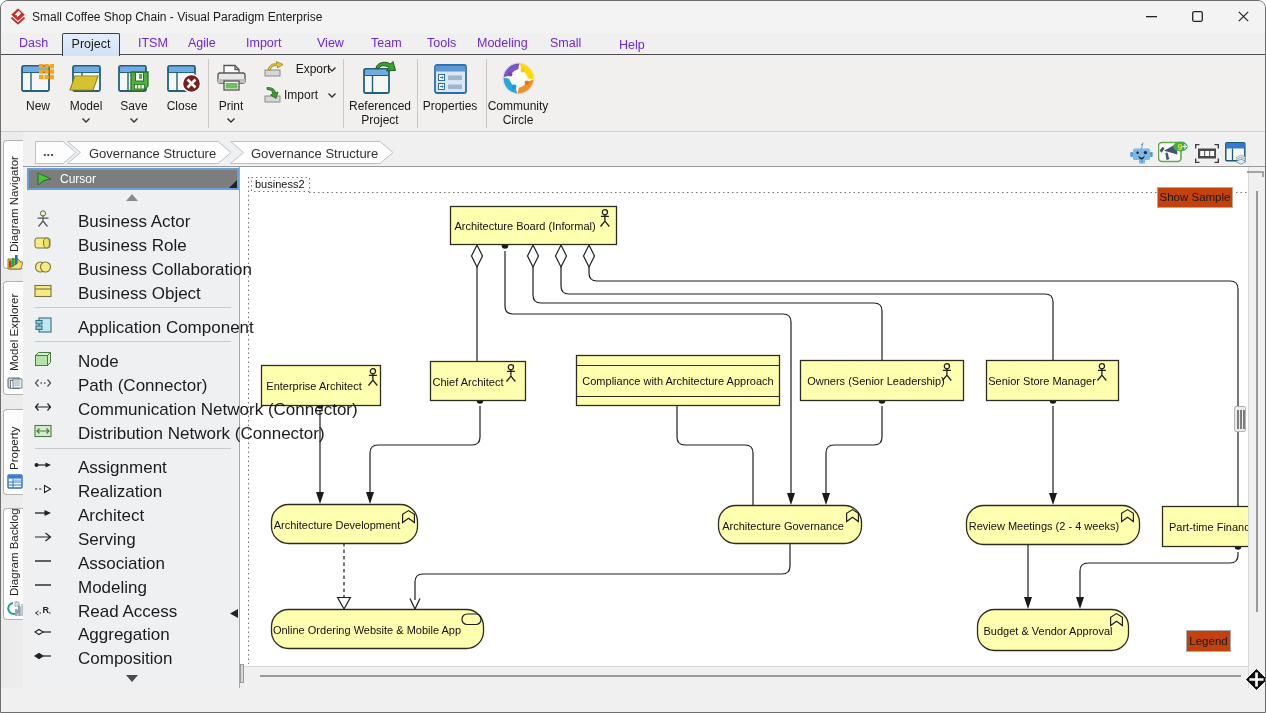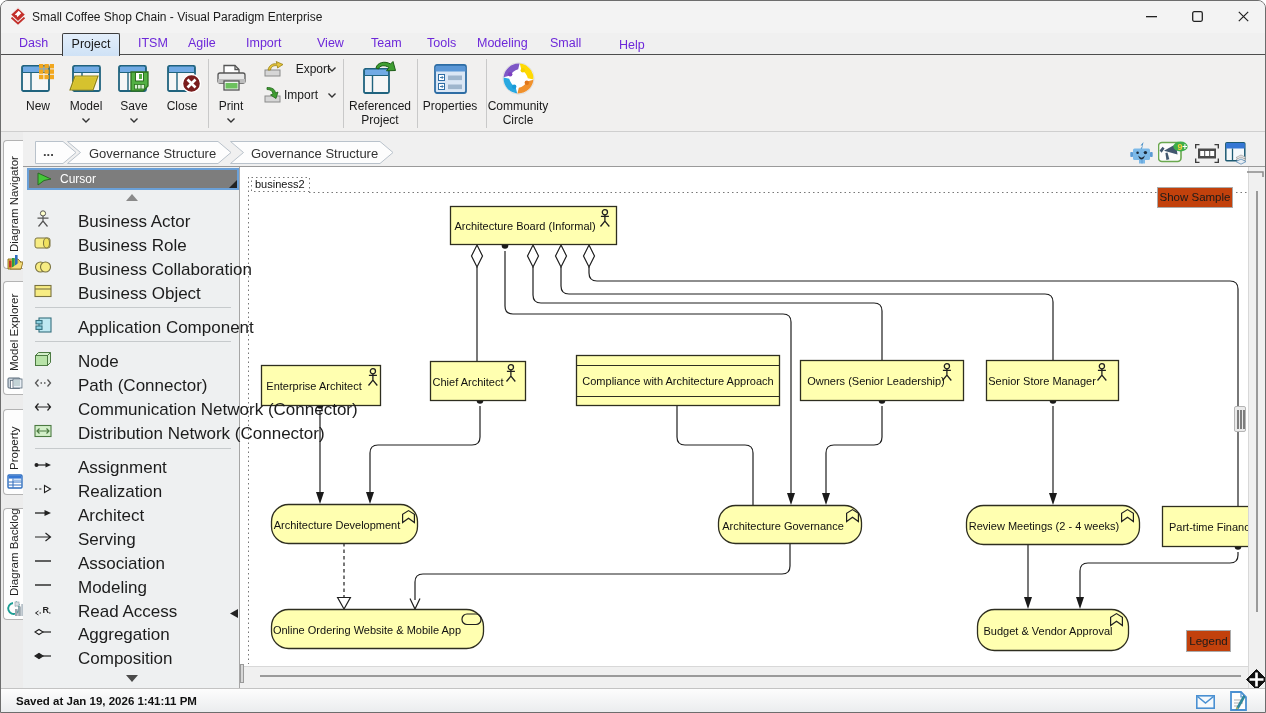--- a/index.html
+++ b/index.html
@@ -539,27 +539,13 @@
     <div class="abs" style="left:5px;top:3px;width:1.5px;height:19px;background:#7d7d7d;"></div>
     <div class="abs" style="left:8px;top:3px;width:1.5px;height:19px;background:#7d7d7d;"></div>
   </div>
 
   <svg class="abs" style="left:1245px;top:668px" width="21" height="21" viewBox="0 0 21 21">
     <path d="M10.5 0.5 L20.5 10.5 L10.5 20.5 L0.5 10.5 Z" fill="#111"></path>
     <path d="M10.5 3.5 V17.5 M3.5 10.5 H17.5" stroke="#fff" stroke-width="2.6"></path>
     <path d="M10.5 0.5 L20.5 10.5 L10.5 20.5 L0.5 10.5 Z" fill="none" stroke="#111"></path>
   </svg>
 
-  <div id="statusbar">
-    <div class="txt">Saved at Jan 19, 2026 1:41:11 PM</div>
-    <svg class="abs" style="left:1195px;top:6px" width="19" height="14" viewBox="0 0 19 14">
-      <rect x="0.8" y="0.8" width="17.4" height="12.4" fill="#f6f9fc" stroke="#4a90d2" stroke-width="1.6"></rect>
-      <path d="M1.5 1.5 L9.5 8 L17.5 1.5" fill="none" stroke="#4a90d2" stroke-width="1.6"></path>
-    </svg>
-    <svg class="abs" style="left:1229px;top:2px" width="18" height="20" viewBox="0 0 18 20">
-      <path d="M1 1 H11 L16 6 V19 H1 Z" fill="#fdfdfd" stroke="#4a90d2" stroke-width="1.8"></path>
-      <path d="M11 1 V6 H16" fill="none" stroke="#4a90d2" stroke-width="1.2"></path>
-      <path d="M4 9 h9 M4 12 h9 M4 15 h6" stroke="#c9c9c9" stroke-width="1.6"></path>
-      <path d="M13.5 4.5 L7 16 l-1 2.5 2.5-1 6.5-11.5 Z" fill="#2e8fa3" stroke="#1d6b7a" stroke-width="0.6"></path>
-      <path d="M6 18.5 l0.8-2.2 1.6 1 z" fill="#e8c84f"></path>
-    </svg>
-  </div>
 </div>
 
 </body></html>

